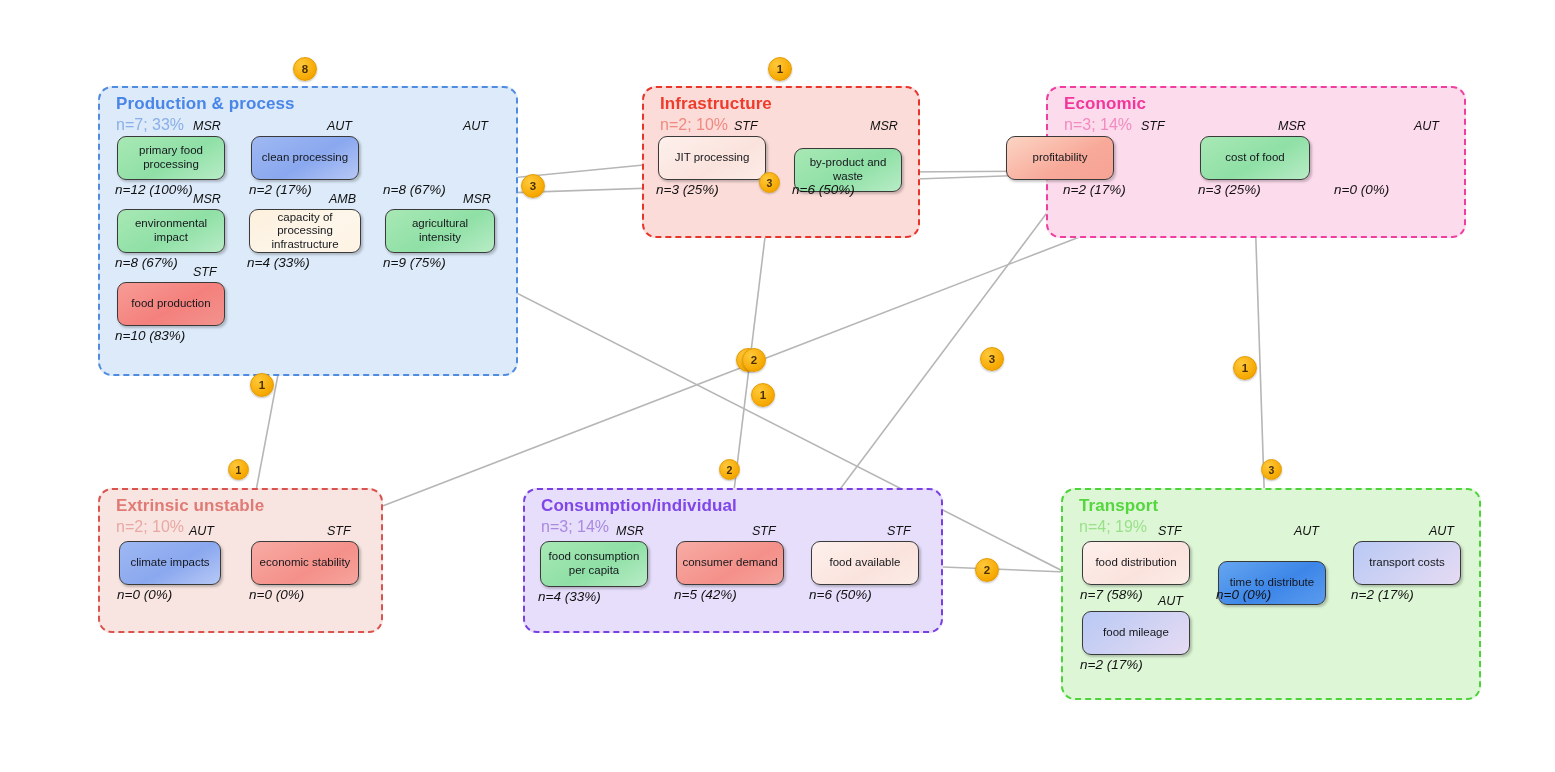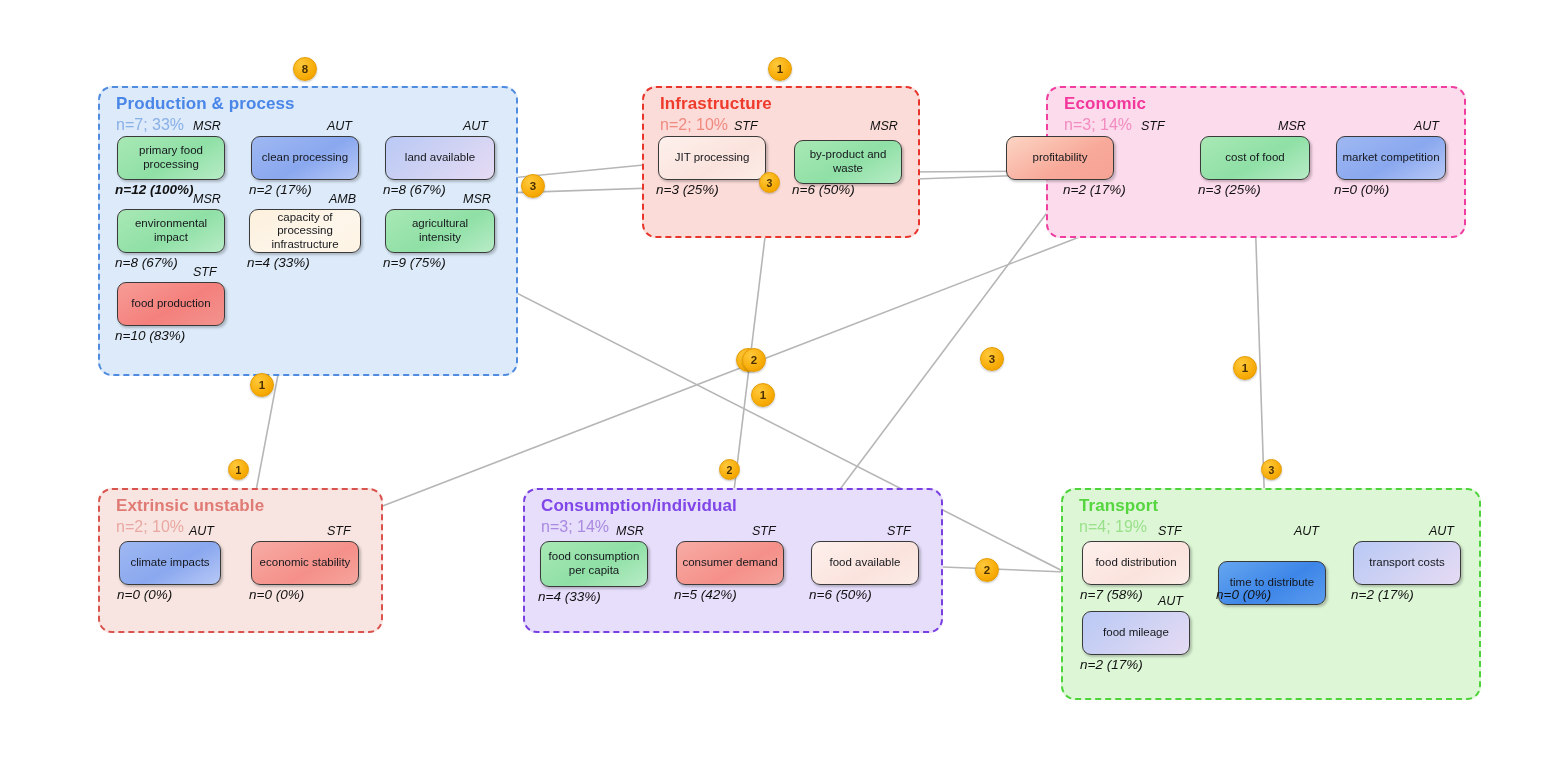--- a/index.html
+++ b/index.html
@@ -59,59 +59,57 @@
     <line x1="918" y1="566" x2="1090" y2="573"></line>
 
     <line x1="783" y1="567" x2="812" y2="567"></line>
 
     <line x1="1155" y1="560" x2="1222" y2="578"></line>
   </svg>
 <div class="panel" style="left: 98px; top: 86px; width: 420px; height: 290px; border-color: rgb(79, 139, 223); background: rgb(220, 234, 249);"></div>
     <div class="panel-title" style="left: 116px; top: 94px; color: rgb(74, 134, 232);">Production &amp; process</div>
     <div class="panel-sub" style="left: 116px; top: 116px; color: rgb(138, 176, 232);">n=7; 33%</div>
     <div class="node" style="left: 117px; top: 136px; width: 108px; height: 44px; background: linear-gradient(150deg, rgb(168, 232, 180) 0%, rgb(143, 224, 166) 55%, rgb(184, 236, 198) 100%);">primary food processing</div>
-    <div class="ncap" style="left: 115px; top: 182px; font-weight: bold;">n=12 (100%)</div>
+    <div class="ncap" style="left: 115px; top: 182px;">n=12 (100%)</div>
     <div class="tag" style="left: 193px; top: 119px;">MSR</div>
     <div class="node" style="left: 251px; top: 136px; width: 108px; height: 44px; background: linear-gradient(150deg, rgb(159, 184, 242) 0%, rgb(138, 168, 239) 55%, rgb(183, 200, 246) 100%);">clean processing</div>
     <div class="ncap" style="left: 249px; top: 182px;">n=2 (17%)</div>
     <div class="tag" style="left: 327px; top: 119px;">AUT</div>
-    <div class="node" style="left: 385px; top: 136px; width: 110px; height: 44px; background: linear-gradient(140deg, rgb(185, 201, 245) 0%, rgb(207, 210, 243) 50%, rgb(230, 219, 244) 100%);">land available</div>
     <div class="ncap" style="left: 383px; top: 182px;">n=8 (67%)</div>
     <div class="tag" style="left: 463px; top: 119px;">AUT</div>
     <div class="node" style="left: 117px; top: 209px; width: 108px; height: 44px; background: linear-gradient(150deg, rgb(168, 232, 180) 0%, rgb(143, 224, 166) 55%, rgb(184, 236, 198) 100%);">environmental impact</div>
     <div class="ncap" style="left: 115px; top: 255px;">n=8 (67%)</div>
     <div class="tag" style="left: 193px; top: 192px;">MSR</div>
     <div class="node" style="left: 249px; top: 209px; width: 112px; height: 44px; background: linear-gradient(150deg, rgb(253, 240, 221) 0%, rgb(253, 246, 234) 60%, rgb(253, 243, 227) 100%);">capacity of processing infrastructure</div>
     <div class="ncap" style="left: 247px; top: 255px;">n=4 (33%)</div>
     <div class="tag" style="left: 329px; top: 192px;">AMB</div>
     <div class="node" style="left: 385px; top: 209px; width: 110px; height: 44px; background: linear-gradient(150deg, rgb(168, 232, 180) 0%, rgb(143, 224, 166) 55%, rgb(184, 236, 198) 100%);">agricultural intensity</div>
     <div class="ncap" style="left: 383px; top: 255px; text-align: center;">n=9 (75%)</div>
     <div class="tag" style="left: 463px; top: 192px;">MSR</div>
     <div class="node" style="left: 117px; top: 282px; width: 108px; height: 44px; background: linear-gradient(150deg, rgb(247, 156, 150) 0%, rgb(244, 128, 124) 55%, rgb(242, 147, 142) 100%);">food production</div>
     <div class="ncap" style="left: 115px; top: 328px;">n=10 (83%)</div>
     <div class="tag" style="left: 193px; top: 265px;">STF</div>
     <div class="panel" style="left: 642px; top: 86px; width: 278px; height: 152px; border-color: rgb(232, 52, 42); background: rgb(251, 220, 217);"></div>
     <div class="panel-title" style="left: 660px; top: 94px; color: rgb(239, 59, 44);">Infrastructure</div>
     <div class="panel-sub" style="left: 660px; top: 116px; color: rgb(240, 138, 128);">n=2; 10%</div>
     <div class="node" style="left: 658px; top: 136px; width: 108px; height: 44px; background: linear-gradient(150deg, rgb(253, 240, 236) 0%, rgb(251, 227, 221) 60%, rgb(252, 236, 231) 100%);">JIT processing</div>
     <div class="ncap" style="left: 656px; top: 182px;">n=3 (25%)</div>
     <div class="tag" style="left: 734px; top: 119px;">STF</div>
-    <div class="node" style="left: 794px; top: 140px; width: 108px; height: 44px; background: linear-gradient(150deg, rgb(168, 232, 180) 0%, rgb(143, 224, 166) 55%, rgb(184, 236, 198) 100%);">by-product and waste</div>
+    <div class="node" style="left: 794px; top: 148px; width: 108px; height: 44px; background: linear-gradient(150deg, rgb(168, 232, 180) 0%, rgb(143, 224, 166) 55%, rgb(184, 236, 198) 100%);">by-product and waste</div>
     <div class="ncap" style="left: 792px; top: 182px;">n=6 (50%)</div>
     <div class="tag" style="left: 870px; top: 119px;">MSR</div>
     <div class="panel" style="left: 1046px; top: 86px; width: 420px; height: 152px; border-color: rgb(239, 62, 160); background: rgb(252, 219, 236);"></div>
     <div class="panel-title" style="left: 1064px; top: 94px; color: rgb(242, 54, 155);">Economic</div>
     <div class="panel-sub" style="left: 1064px; top: 116px; color: rgb(242, 140, 192);">n=3; 14%</div>
     <div class="node" style="left: 1006px; top: 136px; width: 108px; height: 44px; background: linear-gradient(150deg, rgb(252, 213, 196) 0%, rgb(248, 169, 153) 60%, rgb(246, 163, 148) 100%);">profitability</div>
     <div class="ncap" style="left: 1063px; top: 182px;">n=2 (17%)</div>
     <div class="tag" style="left: 1141px; top: 119px;">STF</div>
     <div class="node" style="left: 1200px; top: 136px; width: 110px; height: 44px; background: linear-gradient(150deg, rgb(168, 232, 180) 0%, rgb(143, 224, 166) 55%, rgb(184, 236, 198) 100%);">cost of food</div>
     <div class="ncap" style="left: 1198px; top: 182px;">n=3 (25%)</div>
     <div class="tag" style="left: 1278px; top: 119px;">MSR</div>
-    <div class="node" style="left: 1336px; top: 136px; width: 110px; height: 44px; background: linear-gradient(150deg, rgb(159, 184, 242) 0%, rgb(138, 168, 239) 55%, rgb(183, 200, 246) 100%);">market competition</div>
     <div class="ncap" style="left: 1334px; top: 182px;">n=0 (0%)</div>
     <div class="tag" style="left: 1414px; top: 119px;">AUT</div>
     <div class="panel" style="left: 98px; top: 488px; width: 285px; height: 145px; border-color: rgb(217, 83, 79); background: rgb(248, 229, 225);"></div>
     <div class="panel-title" style="left: 116px; top: 496px; color: rgb(224, 122, 116);">Extrinsic unstable</div>
     <div class="panel-sub" style="left: 116px; top: 518px; color: rgb(233, 168, 163);">n=2; 10%</div>
     <div class="node" style="left: 119px; top: 541px; width: 102px; height: 44px; background: linear-gradient(150deg, rgb(159, 184, 242) 0%, rgb(138, 168, 239) 55%, rgb(183, 200, 246) 100%);">climate impacts</div>
     <div class="ncap" style="left: 117px; top: 587px;">n=0 (0%)</div>
     <div class="tag" style="left: 189px; top: 524px;">AUT</div>
     <div class="node" style="left: 251px; top: 541px; width: 108px; height: 44px; background: linear-gradient(150deg, rgb(247, 172, 165) 0%, rgb(244, 144, 137) 60%, rgb(246, 164, 157) 100%);">economic stability</div>
     <div class="ncap" style="left: 249px; top: 587px;">n=0 (0%)</div>

